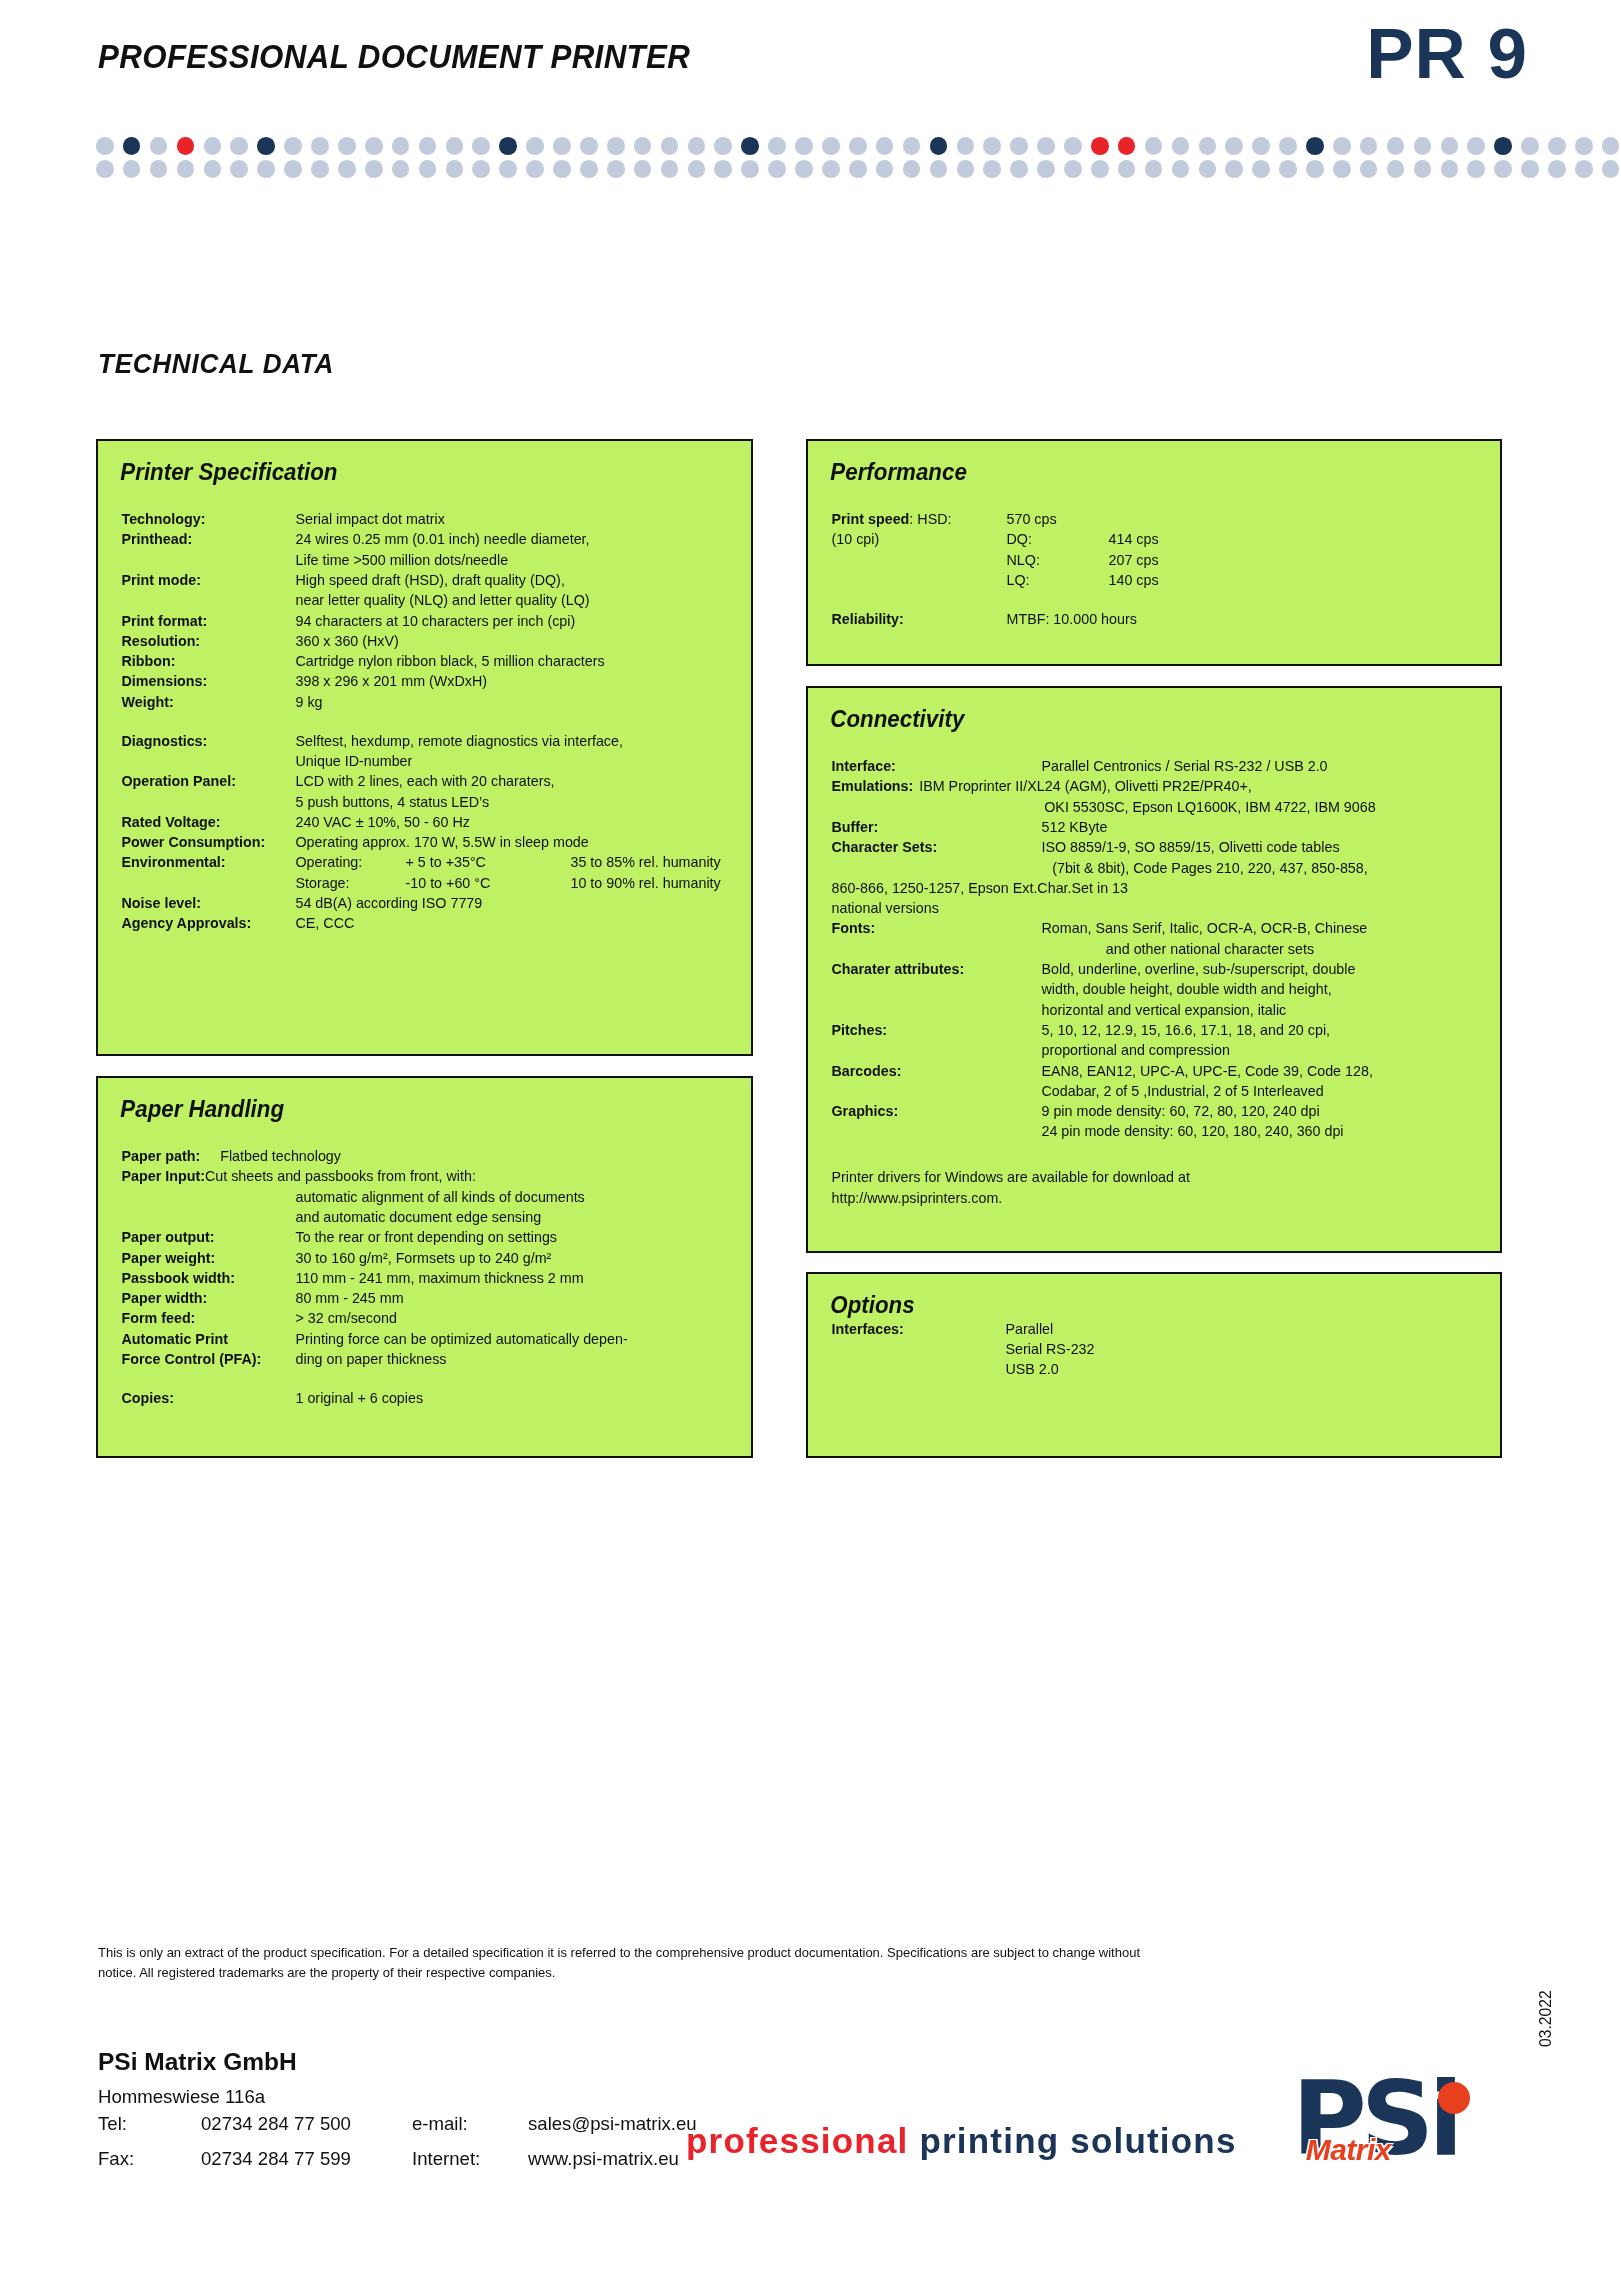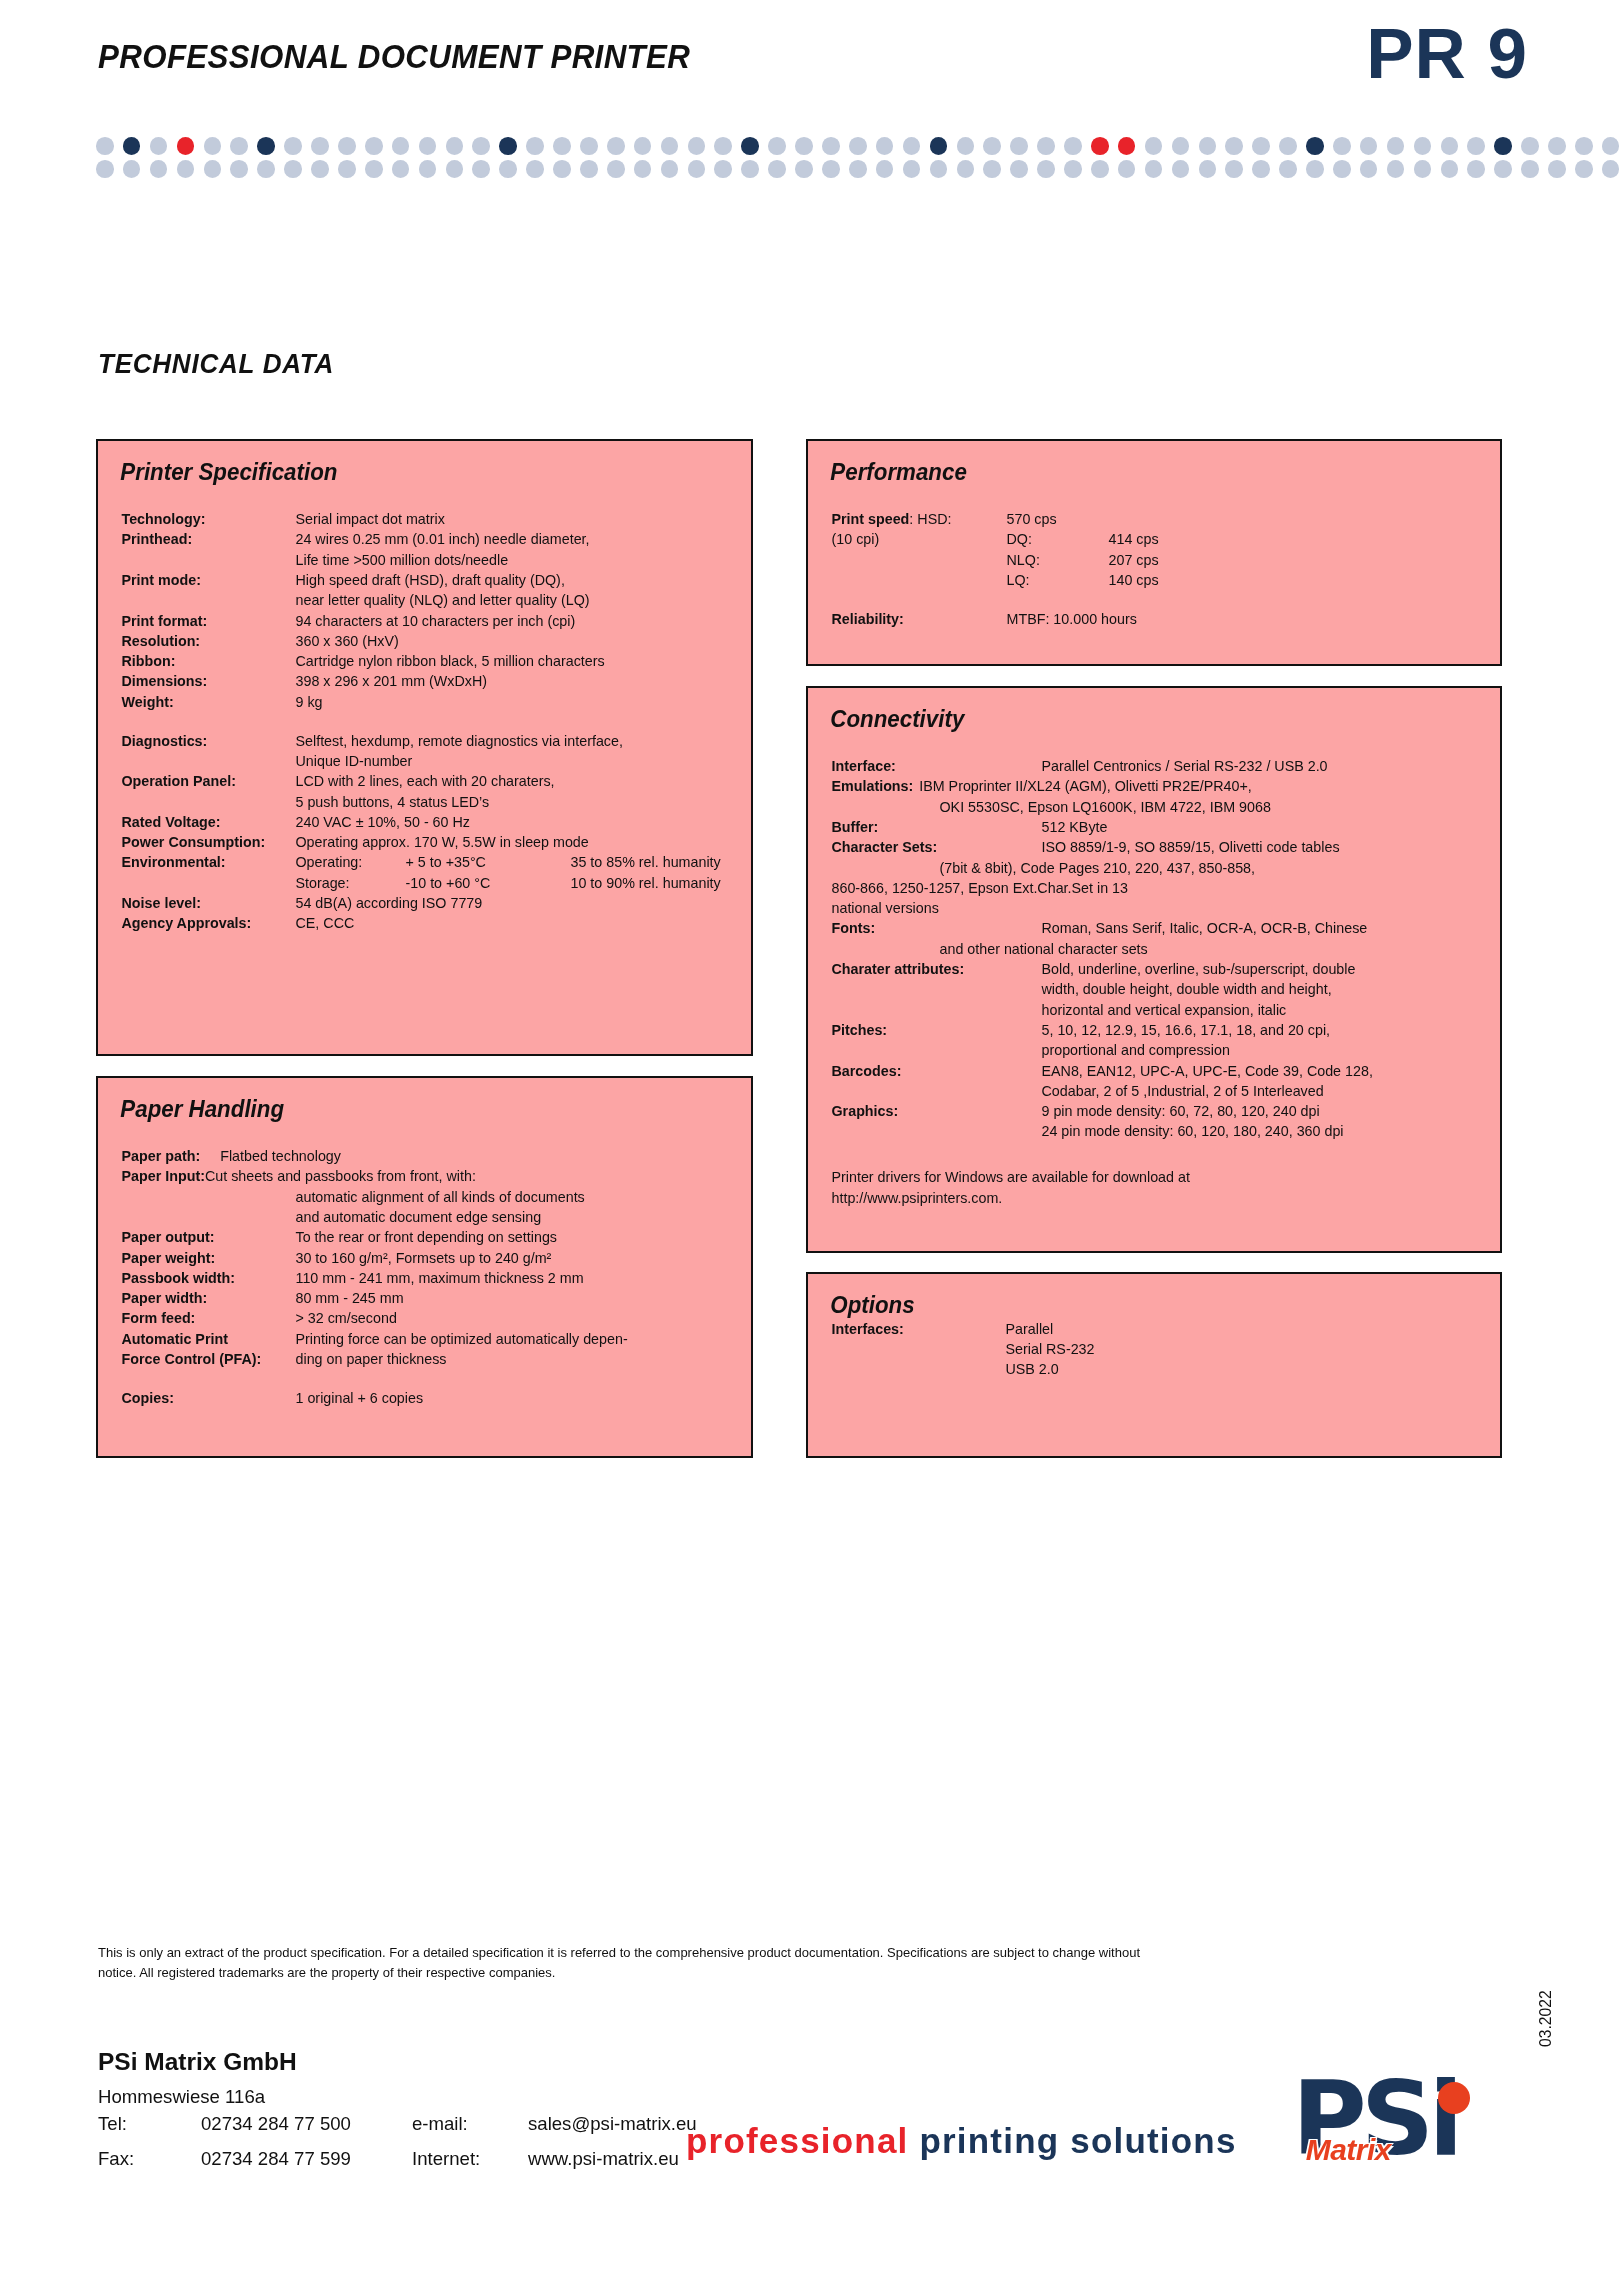--- a/index.html
+++ b/index.html
@@ -75,21 +75,21 @@
     font-style: italic;
     letter-spacing: 0.8px;
     transform: scaleX(0.95);
     transform-origin: left center;
   }
 
   
   .panel {
     position: absolute;
     border: 2.9px solid #111111;
-    background: #fca5a5;
+    background: #bef264;
   }
   .panel-title {
     font-size: 23.5px;
     font-weight: 700;
     font-style: italic;
     padding: 17.6px 0 0 23.5px;
     transform: scaleX(0.95);
     transform-origin: left center;
   }
   .panel-body {
@@ -121,21 +121,21 @@
   
   .subrow { display: flex; }
   .subrow .k { width: 102px; }
   .subrow .v { width: 118px; }
 
   
   .envrow { display: flex; }
   .envrow .e1 { width: 110px; }
   .envrow .e2 { width: 165px; }
   .indent-paper { padding-left: 174px; }
-  .hang-md { padding-left: 108px; }
+  .hang-md { padding-left: 108px; text-align: center; }
   .hang-none { padding-left: 0; }
 
   .note { margin-top: 25.5px; line-height: 1.45; }
 
   
   .disclaimer {
     position: absolute;
     left: 98px;
     top: 1943px;
     width: 1433px;

